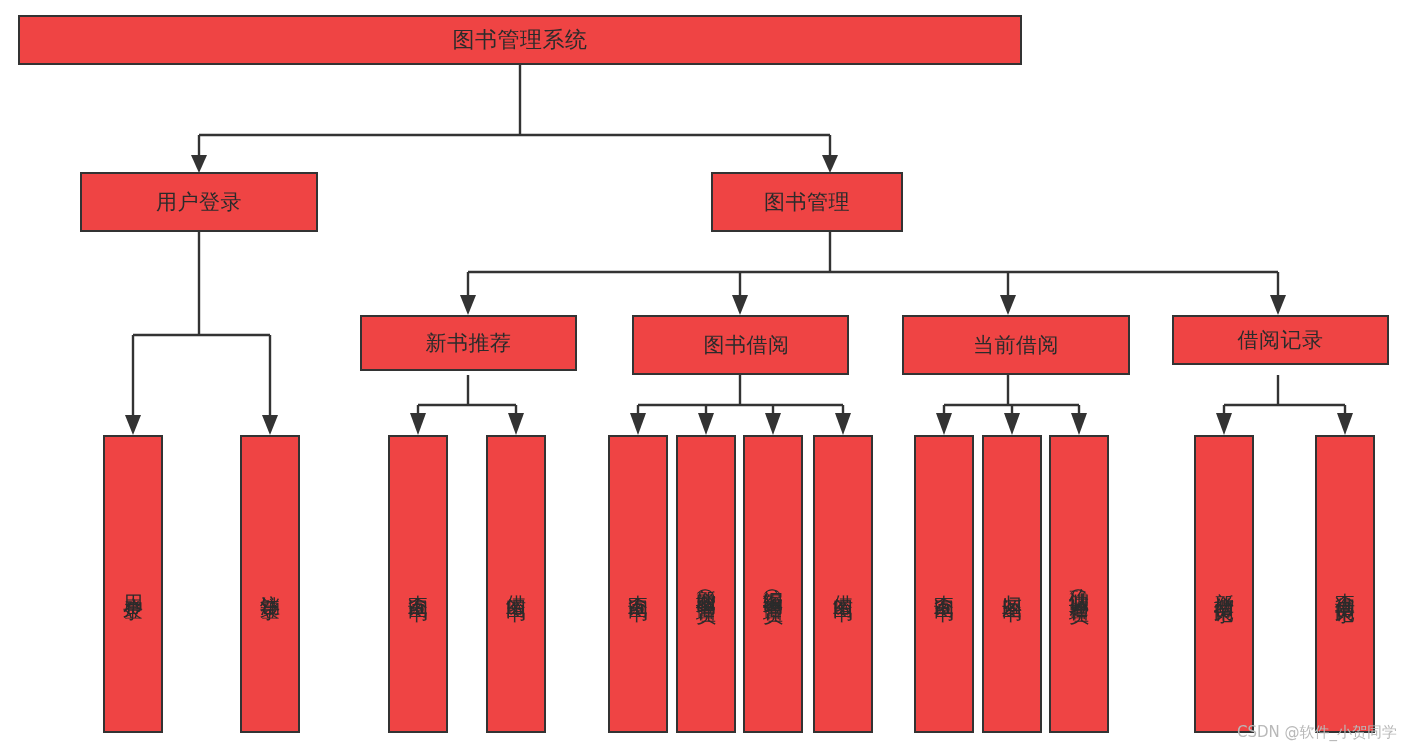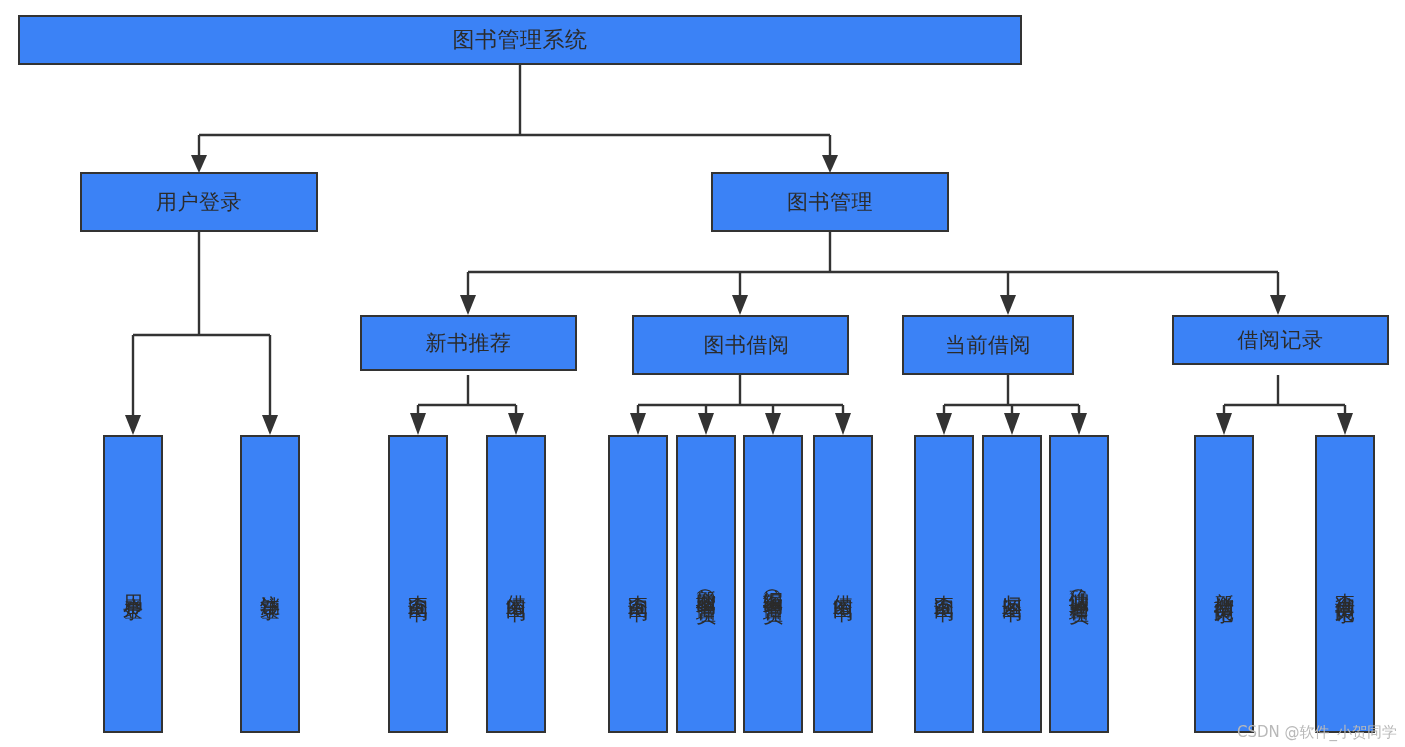--- a/index.html
+++ b/index.html
@@ -34,21 +34,21 @@
     fill: none;
   }
   #wires polygon {
     fill: #333333;
   }
   
   .node {
     position: absolute;
     z-index: 2;
     box-sizing: border-box;
-    background: #3b82f6;
+    background: #ef4444;
     border: 2.2px solid #333333;
     display: flex;
     align-items: center;
     justify-content: center;
     text-align: left;
   }
   .node .label {
     display: block;
     line-height: 1.18;
     letter-spacing: 0.5px;
@@ -157,33 +157,33 @@
   </svg>
 
   <div class="node horiz root" style="left:18px; top:15px; width:1004px; height:50px;">
     <span class="label">图书管理系统</span>
   </div>
 
   <div class="node horiz" style="left:80px; top:172px; width:238px; height:60px;">
     <span class="label">用户登录</span>
   </div>
 
-  <div class="node horiz" style="left:711px; top:172px; width:238px; height:60px;">
+  <div class="node horiz" style="left:711px; top:172px; width:192px; height:60px;">
     <span class="label">图书管理</span>
   </div>
 
   <div class="node horiz" style="left:360px; top:315px; width:217px; height:56px;">
     <span class="label">新书推荐</span>
   </div>
 
   <div class="node horiz" style="left:632px; top:315px; width:217px; height:60px;padding-left:12px;">
     <span class="label">图书借阅</span>
   </div>
 
-  <div class="node horiz" style="left:902px; top:315px; width:172px; height:60px;">
+  <div class="node horiz" style="left:902px; top:315px; width:228px; height:60px;">
     <span class="label">当前借阅</span>
   </div>
 
   <div class="node horiz" style="left:1172px; top:315px; width:217px; height:50px;">
     <span class="label">借阅记录</span>
   </div>
 
   <div class="node vert" style="left:103px; top:435px; width:60px; height:298px;">
     <span class="label">用户登录</span>
   </div>

